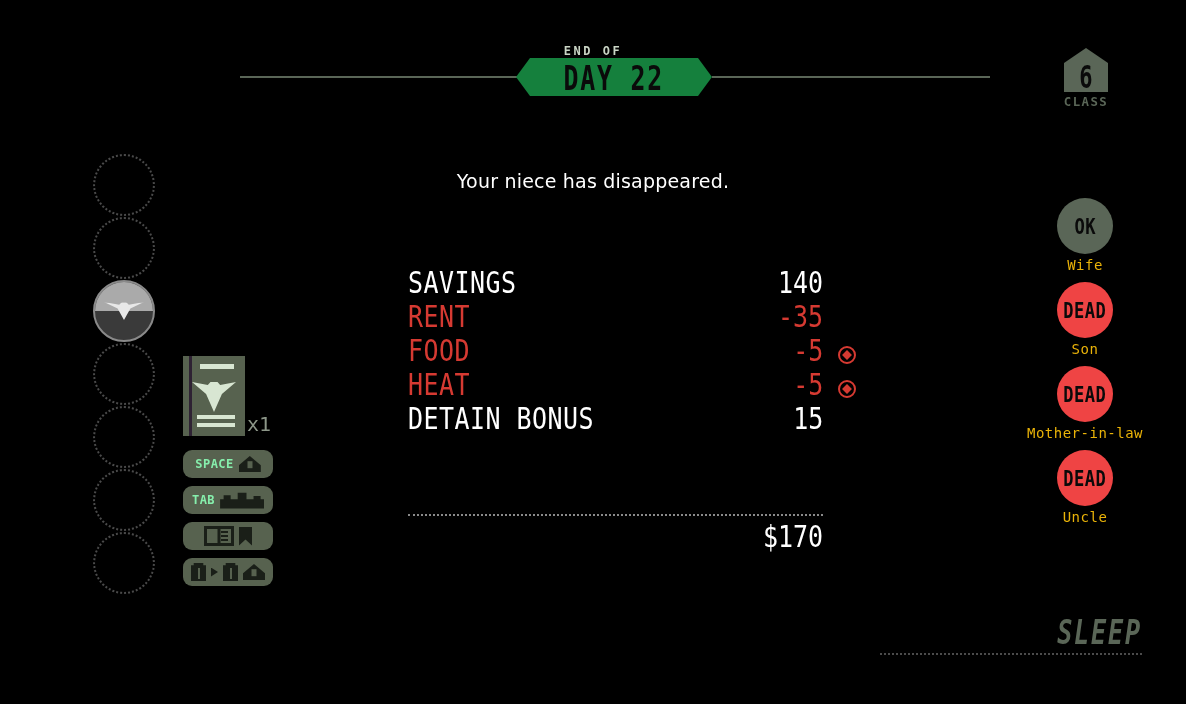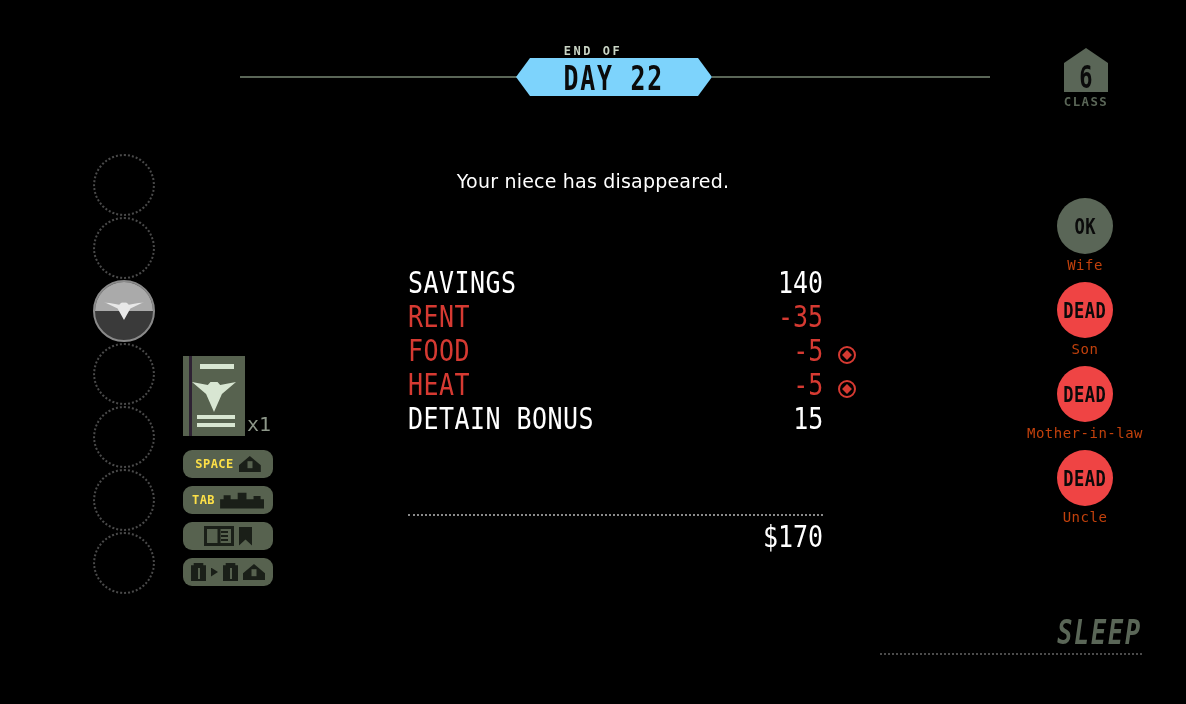--- a/index.html
+++ b/index.html
@@ -33,21 +33,21 @@
   }
   #header-rule-left  { left: 240px; width: 282px; }
   #header-rule-right { left: 712px; width: 278px; }
 
   #day-plate {
     position: absolute;
     left: 516px;
     top: 58px;
     width: 196px;
     height: 38px;
-    background: #7dd3fc;
+    background: #15803d;
     clip-path: polygon(0% 50%, 14px 0%, calc(100% - 14px) 0%, 100% 50%, calc(100% - 14px) 100%, 14px 100%);
     display: flex;
     align-items: center;
     justify-content: center;
   }
   #day-plate-label {
     color: #0a0a0a;
     font-size: 27px;
     letter-spacing: 2px;
     font-weight: bold;
@@ -224,21 +224,21 @@
     background: #57624f;
     border-radius: 9px;
     margin-bottom: 8px;
     display: flex;
     align-items: center;
     justify-content: center;
     gap: 5px;
     box-sizing: border-box;
   }
   .hotkey-label {
-    color: #fde047;
+    color: #86efac;
     font-size: 12px;
     font-weight: bold;
     letter-spacing: 0.5px;
   }
   .ic { display: inline-block; background: #1a1f18; }
   .ic-stamp {
     width: 22px; height: 16px;
     clip-path: polygon(50% 0%, 100% 58%, 100% 100%, 0% 100%, 0% 58%);
     position: relative;
   }
@@ -392,21 +392,21 @@
   .family-badge.ok   { background: #5a6657; }
   .family-badge.dead { background: #ef4444; }
   .family-status {
     color: #0a0a0a;
     font-size: 18px;
     font-weight: bold;
     letter-spacing: 0.5px;
     transform: scaleY(1.15) scaleX(0.95);
   }
   .family-name {
-    color: #c2410c;
+    color: #eab308;
     font-size: 14px;
     margin-top: 3px;
     font-family: "DejaVu Sans Mono", monospace;
     letter-spacing: 0.5px;
   }
 
   
   #sleep-area {
     position: absolute;
     left: 880px;

